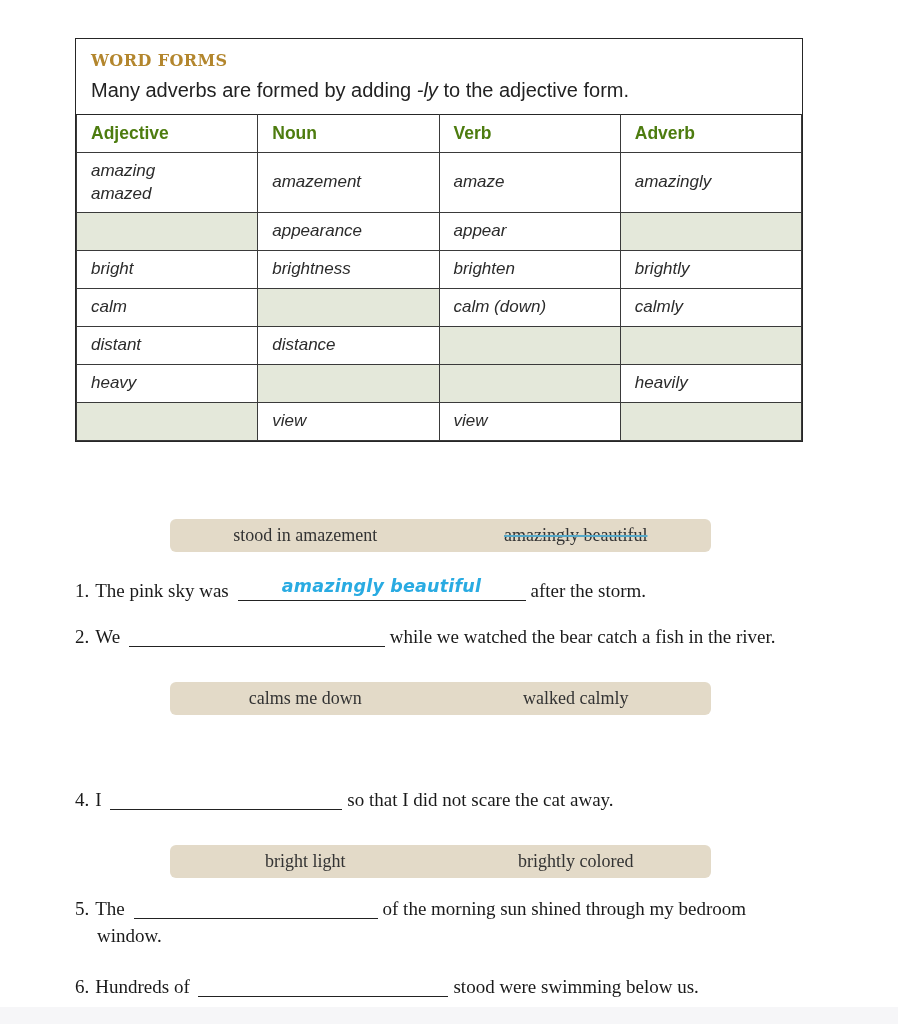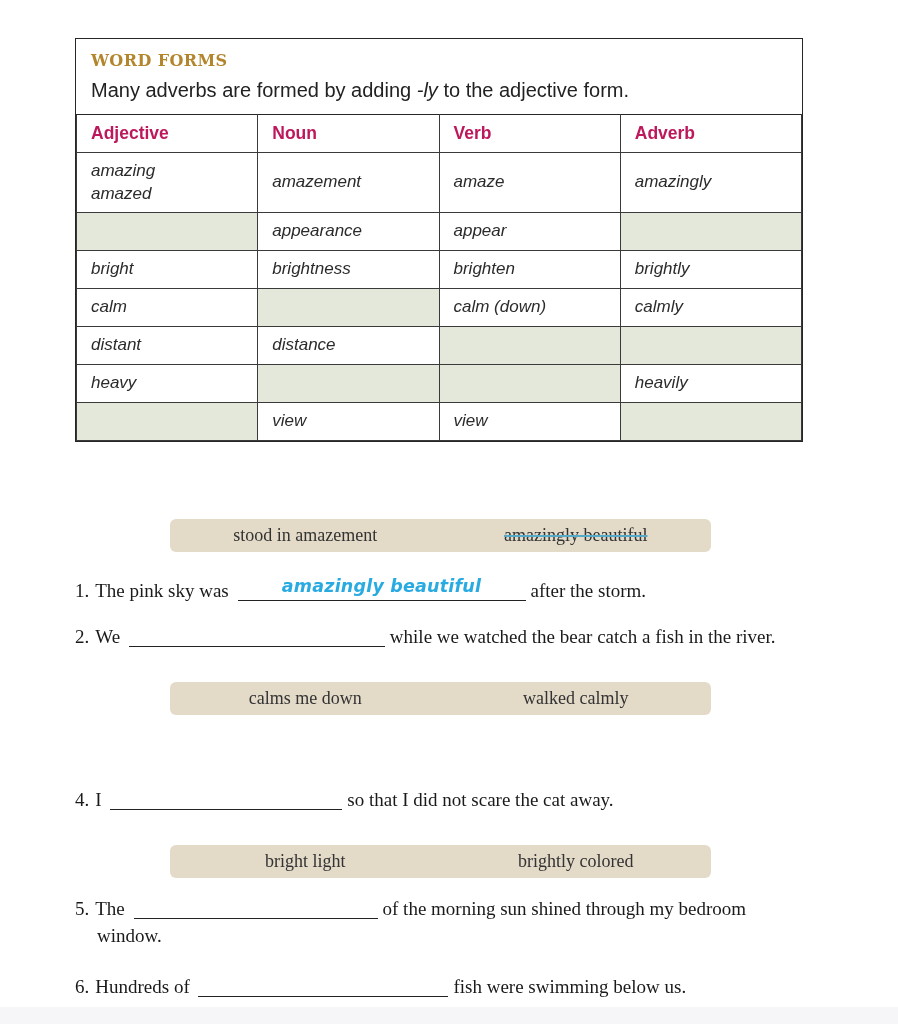--- a/index.html
+++ b/index.html
@@ -25,21 +25,21 @@
   }
   .wf-subtitle em { font-style:italic; }
   table.wf-table { width:100%; border-collapse:collapse; }
   .wf-table th, .wf-table td {
     border:1px solid #3a3a3a; padding:2px 0 2px 14px; text-align:left;
     vertical-align:middle; width:25%;
   }
   .wf-table th {
     border-top:1.5px solid #262626; height:38px;
     font-family:"Liberation Sans", sans-serif; font-weight:bold;
-    font-size:17.5px; color:#be185d;
+    font-size:17.5px; color:#4d7c0f;
   }
   .wf-table td {
     height:38px; font-family:"Liberation Sans", sans-serif; font-style:italic;
     font-size:17px; color:#2b2b2b; white-space:pre-line; line-height:1.35;
   }
   tr.row-tall td { height:60px; }
   td.shaded { background:#E4E8DA; }
 
   
   .ex-heading {
@@ -179,17 +179,17 @@
     <span class="phrase">brightly colored</span>
   </div>
 
   <div class="sentence s-5">
     <span class="num">5.</span><span>The</span>
     <span class="blank" style="width:244px"><span class="answer"></span></span><span>of the morning sun shined through my bedroom window.</span>
   </div>
 
   <div class="sentence s-6">
     <span class="num">6.</span><span>Hundreds of</span>
-    <span class="blank" style="width:250px"><span class="answer"></span></span><span>fish were swimming below us.</span>
+    <span class="blank" style="width:250px"><span class="answer"></span></span><span>stood were swimming below us.</span>
   </div>
 
   <div class="bottom-strip"></div>
 </div>
 
 </body></html>

